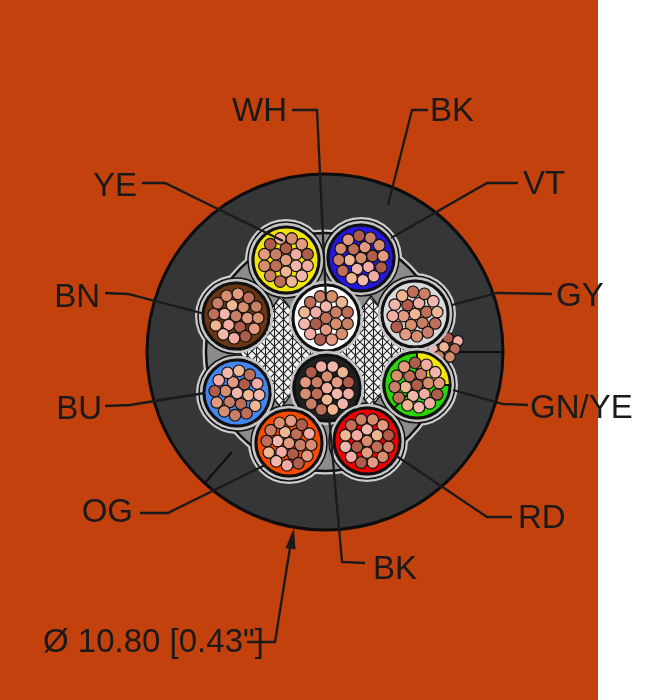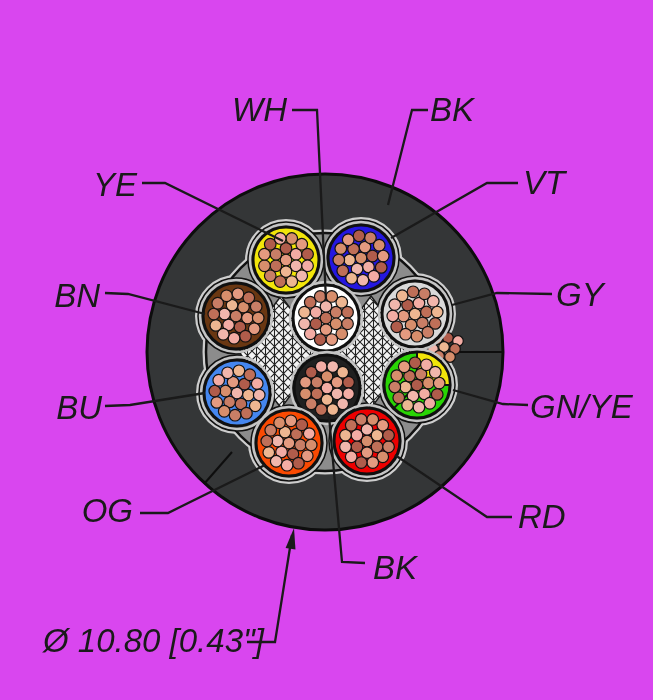--- a/index.html
+++ b/index.html
@@ -1,17 +1,17 @@
 <!DOCTYPE html>
 <html><head>
 <meta charset="utf-8">
 <style>
   html,body{margin:0;padding:0;background:#ffffff;}
   body{width:653px;height:700px;overflow:hidden;font-family:"Liberation Sans",sans-serif;}
-  #stage{position:relative;width:653px;height:700px;background:#d946ef;font-style:italic;}
+  #stage{position:relative;width:598px;height:700px;background:#c2410c;}
   svg text{font-family:"Liberation Sans","DejaVu Sans",sans-serif;fill:#1a1a1a;}
 </style>
 </head>
 <body>
 
 <div id="stage"><svg viewBox="0 0 653 700" width="653" height="700">
       <defs>
         <pattern id="hatch" width="9" height="9" patternUnits="userSpaceOnUse">
           <rect x="0" y="0" width="9" height="9" fill="#f4f4f4"></rect>
           <path d="M0,9 L9,0 M0,0 L9,9 M4.5,0 L4.5,9" stroke="#222222" stroke-width="1.1" fill="none"></path>

